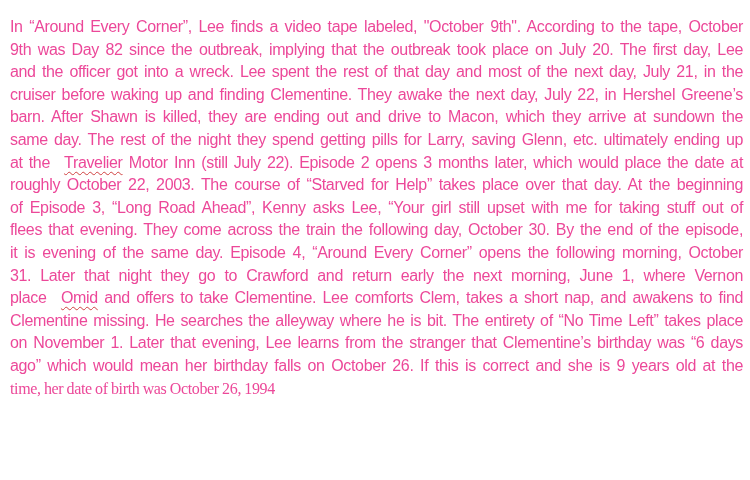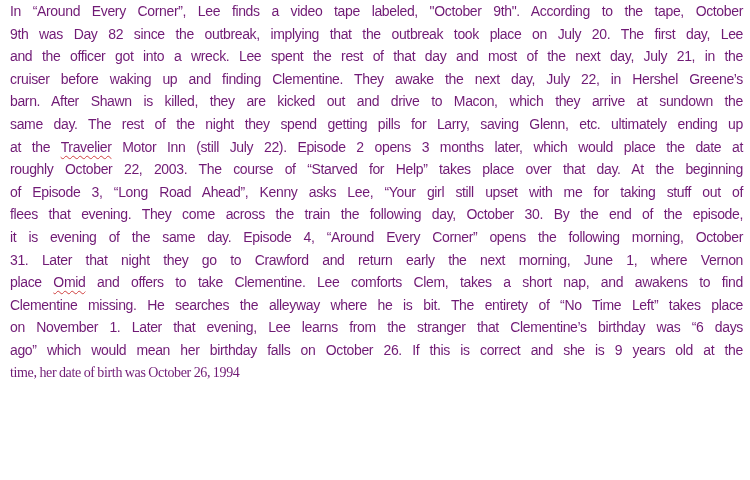--- a/index.html
+++ b/index.html
@@ -9,57 +9,58 @@
     }
     body {
       width: 750px;
       height: 480px;
       overflow: hidden;
       position: relative;
     }
     .doc {
       position: absolute;
       left: 10px;
-      top: 0px;
+      top: 16px;
       width: 735px;
       font-family: "Liberation Sans", sans-serif;
-      font-size: 14px;
+      font-size: 16px;
       line-height: 22.6px;
-      color: #701a75;
+      color: #ec4899;
       letter-spacing: -0.35px;
       word-spacing: -0.4px;
     }
     .line {
       display: block;
       white-space: nowrap;
       height: 22.6px;
       text-align: justify;
       text-align-last: justify;
       width: 733px;
     }
     .line.last {
       text-align-last: left;
       width: auto;
       font-family: Liberation Serif, serif;
     }
     .spell {
       text-decoration: underline wavy #d04040;
       text-decoration-thickness: 1px;
       text-underline-offset: 3px;
+      margin-left: 8px;
     }
   </style>
 </head>
 <body>
 
 <div class="doc">
   <span class="line">In “Around Every Corner”, Lee finds a video tape labeled, "October 9th". According to the tape, October</span>
   <span class="line">9th was Day 82 since the outbreak, implying that the outbreak took place on July 20. The first day, Lee</span>
   <span class="line">and the officer got into a wreck. Lee spent the rest of that day and most of the next day, July 21, in the</span>
   <span class="line">cruiser before waking up and finding Clementine. They awake the next day, July 22, in Hershel Greene’s</span>
-  <span class="line">barn. After Shawn is killed, they are kicked out and drive to Macon, which they arrive at sundown the</span>
+  <span class="line">barn. After Shawn is killed, they are ending out and drive to Macon, which they arrive at sundown the</span>
   <span class="line">same day. The rest of the night they spend getting pills for Larry, saving Glenn, etc. ultimately ending up</span>
   <span class="line"><span>at the </span><span class="spell">Travelier</span><span> Motor Inn (still July 22). Episode 2 opens 3 months later, which would place the date at</span></span>
   <span class="line">roughly October 22, 2003. The course of “Starved for Help” takes place over that day. At the beginning</span>
   <span class="line">of Episode 3, “Long Road Ahead”, Kenny asks Lee, “Your girl still upset with me for taking stuff out of</span>
   <span class="line">flees that evening. They come across the train the following day, October 30. By the end of the episode,</span>
   <span class="line">it is evening of the same day.  Episode 4, “Around Every Corner” opens the following morning, October</span>
   <span class="line">31.  Later that night they go to Crawford and return early the next morning, June 1, where Vernon</span>
   <span class="line"><span>place </span><span class="spell">Omid</span><span> and offers to take Clementine.  Lee comforts Clem, takes a short nap, and awakens to find</span></span>
   <span class="line">Clementine missing. He searches the alleyway where he is bit. The entirety of “No Time Left” takes place</span>
   <span class="line">on November 1. Later that evening, Lee learns from the stranger that Clementine’s birthday was “6 days</span>

